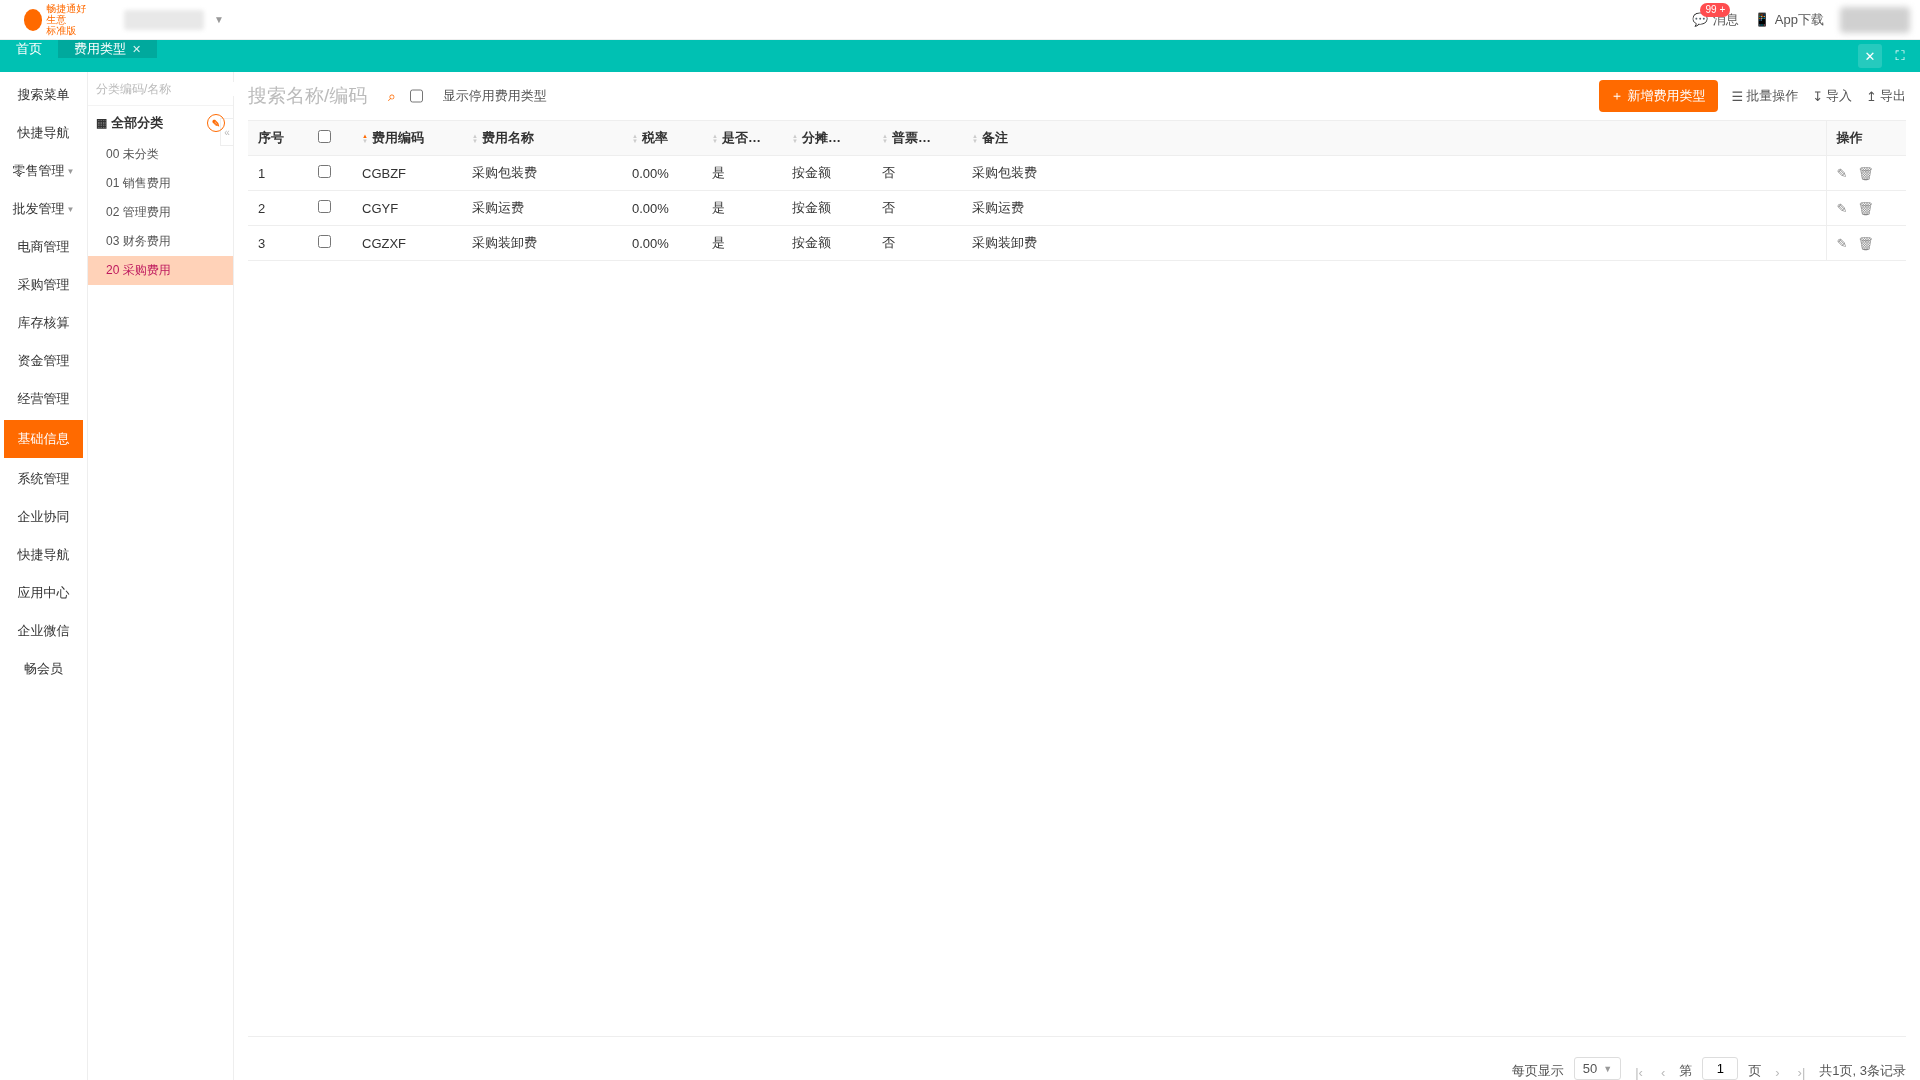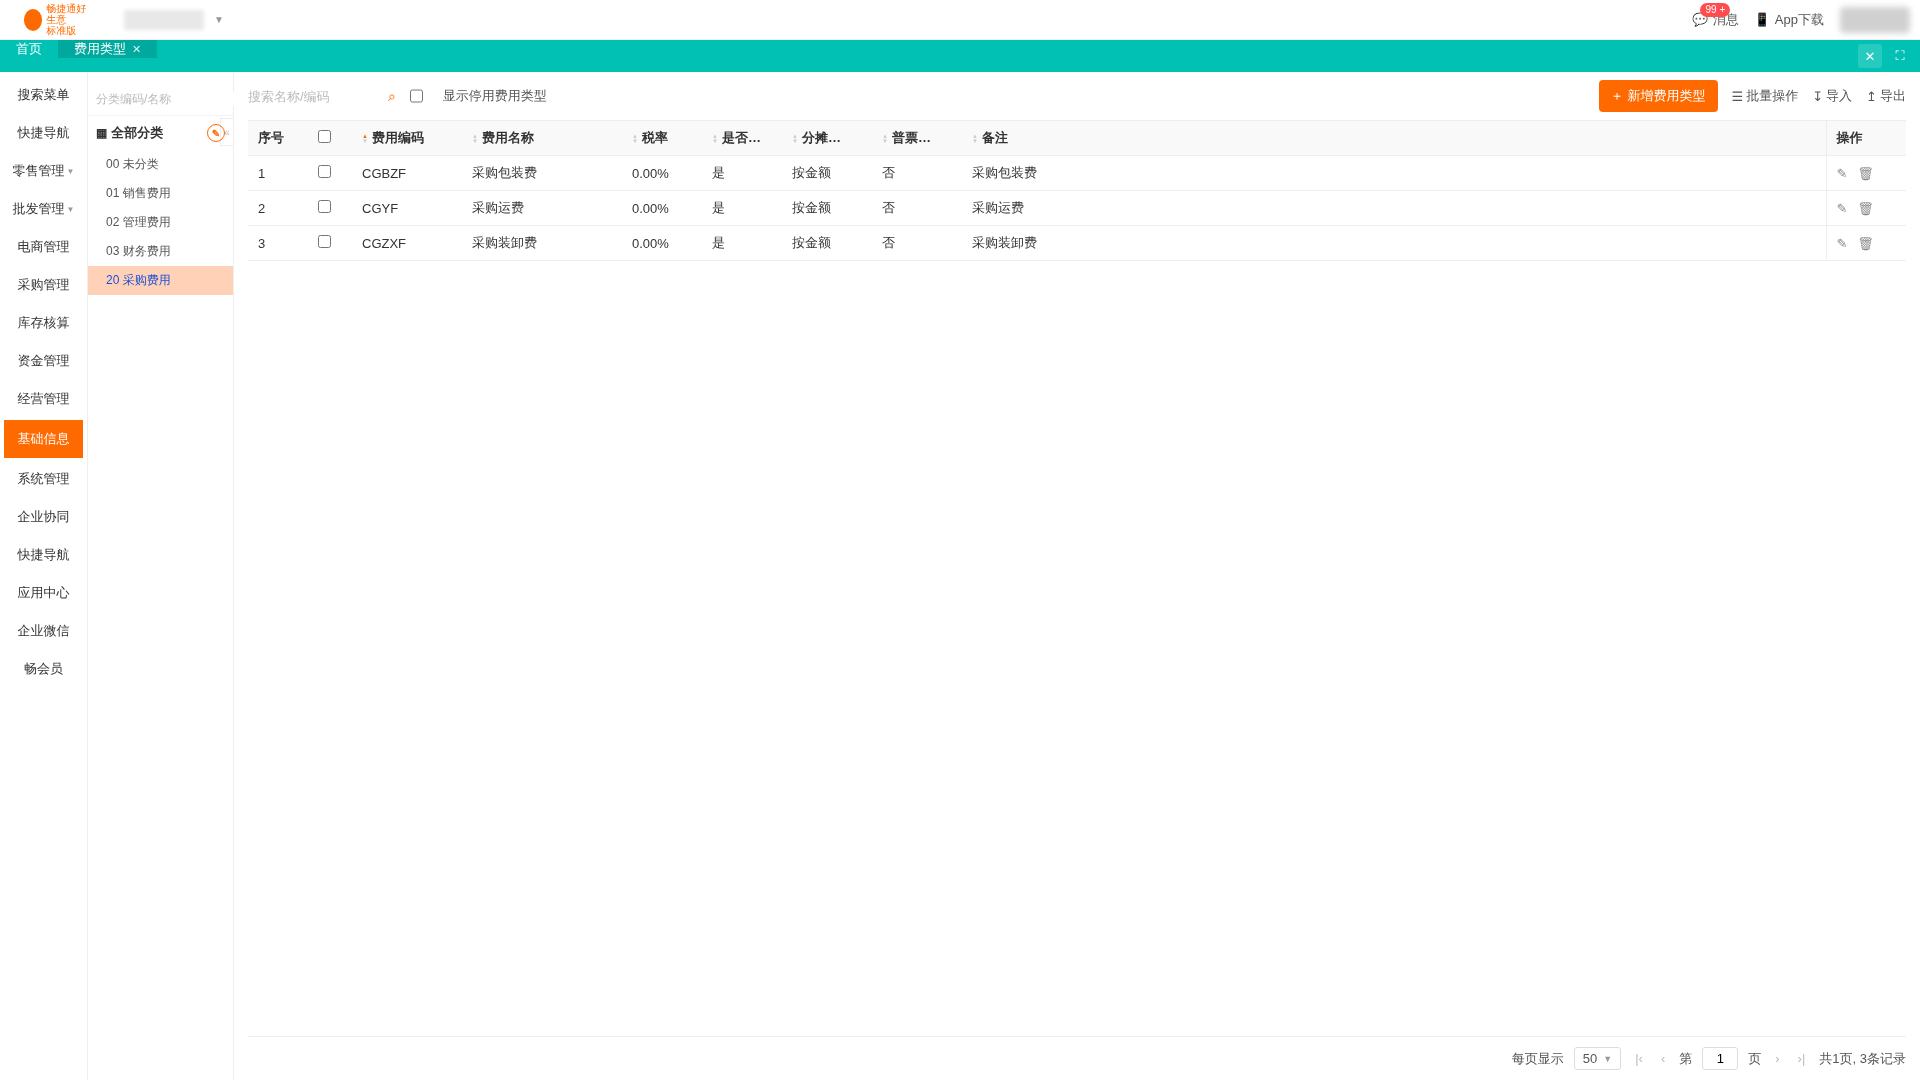--- a/index.html
+++ b/index.html
@@ -30,37 +30,37 @@
 
 
 .layout { display: flex; height: calc(100vh - 72px); }
 .left-nav { width: 88px; background: #fff; border-right: 1px solid #eee; padding-top: 4px; overflow-y: auto; }
 .nav-item { padding: 10px 6px; text-align: center; font-size: 13px; color: #333; cursor: pointer; display: flex; align-items: center; justify-content: center; gap: 2px; }
 .nav-item.active { background: #ff6a00; color: #fff; border-radius: 0; margin: 2px 4px; }
 .nav-caret { font-size: 8px; color: #999; }
 
 
 .cat-panel { width: 146px; background: #fff; border-right: 1px solid #eee; position: relative; }
-.cat-search-row { padding: 8px 8px; display: flex; align-items: center; border-bottom: 1px solid #f3f3f3; margin-top: 10px; }
+.cat-search-row { padding: 8px 8px; display: flex; align-items: center; border-bottom: 1px solid #f3f3f3; }
 .cat-search { border: none; outline: none; flex: 1; font-size: 12px; color: #666; }
 .cat-search::placeholder { color: #bbb; }
 .cat-search-icon { color: #ff6a00; font-size: 14px; cursor: pointer; }
 .cat-head { padding: 8px 8px; display: flex; align-items: center; gap: 4px; font-weight: 600; font-size: 13px; position: relative; }
 .cat-all-icon { font-size: 12px; }
 .cat-edit-btn { position: absolute; right: 8px; width: 18px; height: 18px; border: 1px solid #ff6a00; border-radius: 50%; display: flex; align-items: center; justify-content: center; color: #ff6a00; font-size: 10px; cursor: pointer; }
 .cat-collapse { position: absolute; right: -1px; top: 46px; width: 14px; height: 28px; border: 1px solid #eee; background: #fff; color: #bbb; font-size: 10px; display: flex; align-items: center; justify-content: center; cursor: pointer; }
 .cat-list { }
 .cat-item { padding: 6px 8px 6px 18px; font-size: 12px; color: #555; cursor: pointer; }
-.cat-item.selected { background: #ffd2b8; color: #1d4ed8; }
+.cat-item.selected { background: #ffd2b8; color: #be185d; }
 
 
 .main { flex: 1; display: flex; flex-direction: column; background: #fff; }
 .toolbar { height: 48px; display: flex; align-items: center; padding: 0 14px; gap: 14px; }
 .main-search-wrap { position: relative; display: flex; align-items: center; }
-.main-search { border: none; outline: none; width: 140px; font-size: 13px; padding: 4px 0; }
+.main-search { border: none; outline: none; width: 140px; font-size: 19px; padding: 4px 0; }
 .main-search::placeholder { color: #bbb; }
 .main-search-icon { color: #ff6a00; font-size: 14px; cursor: pointer; }
 .chk-label { display: flex; gap: 20px; color: #555; cursor: pointer; }
 .chk-label input { cursor: pointer; }
 .toolbar-right { margin-left: auto; display: flex; align-items: center; gap: 14px; }
 .btn-primary { background: #ff6a00; color: #fff; border: none; border-radius: 4px; padding: 7px 12px; font-size: 13px; cursor: pointer; display: flex; align-items: center; gap: 4px; }
 .link-btn { color: #555; cursor: pointer; display: flex; align-items: center; gap: 3px; font-size: 13px; }
 
 
 .table-wrap { flex: 1; overflow: auto; padding: 0 14px; }
@@ -78,21 +78,21 @@
 .col-alloc { width: 90px; }
 .col-ticket { width: 90px; }
 .col-ops { width: 80px; text-align: center; }
 td.center { text-align: center; }
 .row-ops { display: inline-flex; gap: 10px; color: #888; }
 .row-ops span { cursor: pointer; }
 .ops-col-head { position: sticky; right: 0; background: #f9f9f9; border-left: 1px solid #eee; }
 .ops-col-cell { position: sticky; right: 0; background: #fff; border-left: 1px solid #eee; }
 
 
-.pager { height: 44px; border-top: 1px solid #eee; margin: 0 14px; display: flex; align-items: center; justify-content: flex-end; gap: 10px; color: #555; font-size: 13px; }
+.pager { height: 44px; border-top: 1px solid #eee; margin: 0 14px; display: flex; align-items: flex-end; justify-content: flex-end; gap: 10px; color: #555; font-size: 13px; }
 .pg-select { border: 1px solid #ddd; border-radius: 3px; padding: 3px 8px; display: flex; align-items: center; gap: 6px; cursor: pointer; }
 .pg-btn { color: #bbb; cursor: pointer; padding: 0 4px; font-size: 13px; }
 .pg-input { width: 36px; border: 1px solid #ddd; border-radius: 3px; text-align: center; padding: 3px 2px; font-size: 13px; }
 
 .icon { display:inline-block; }
 </style>
 </head>
 <body>
 
 <div class="top-header">

